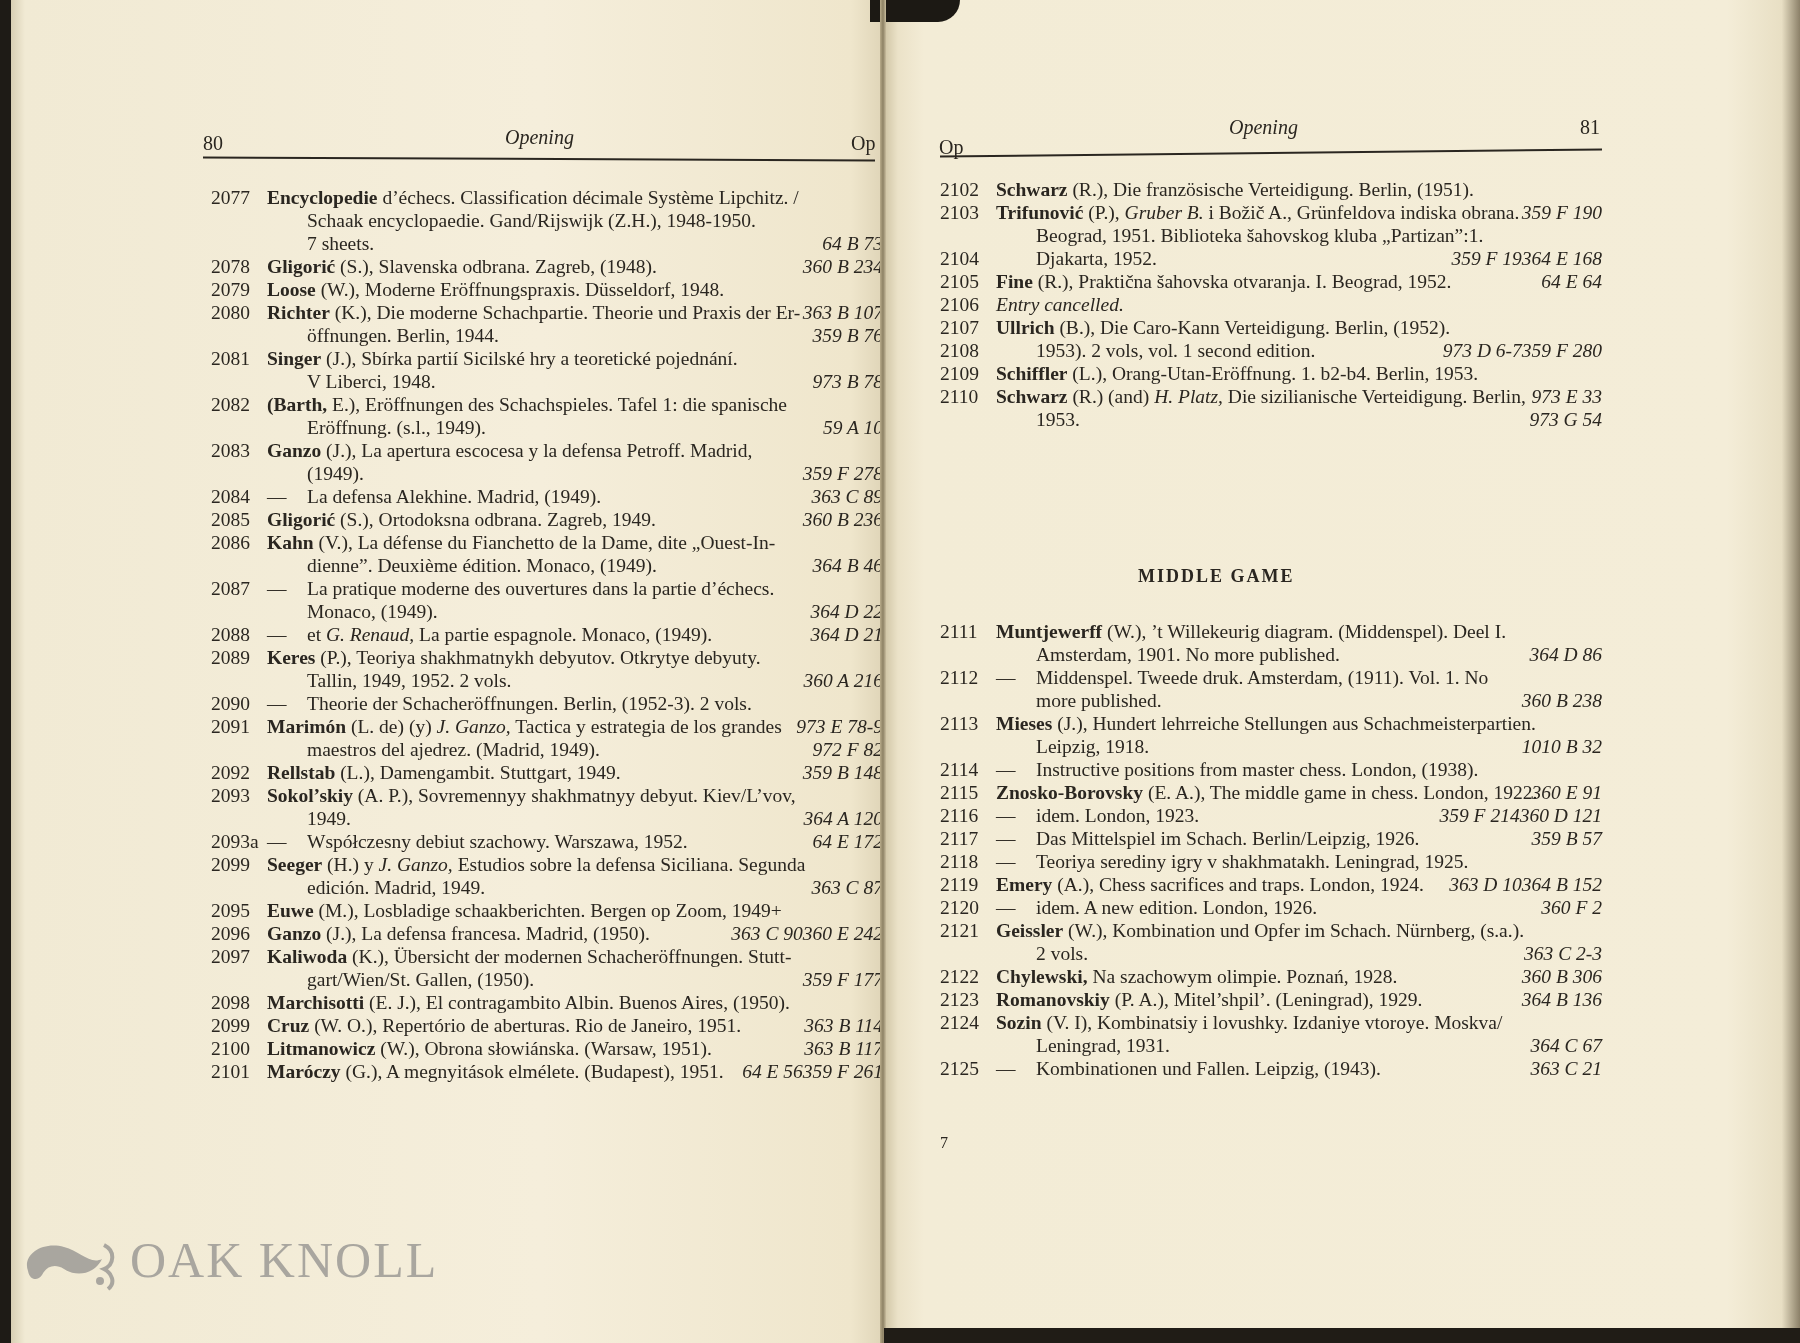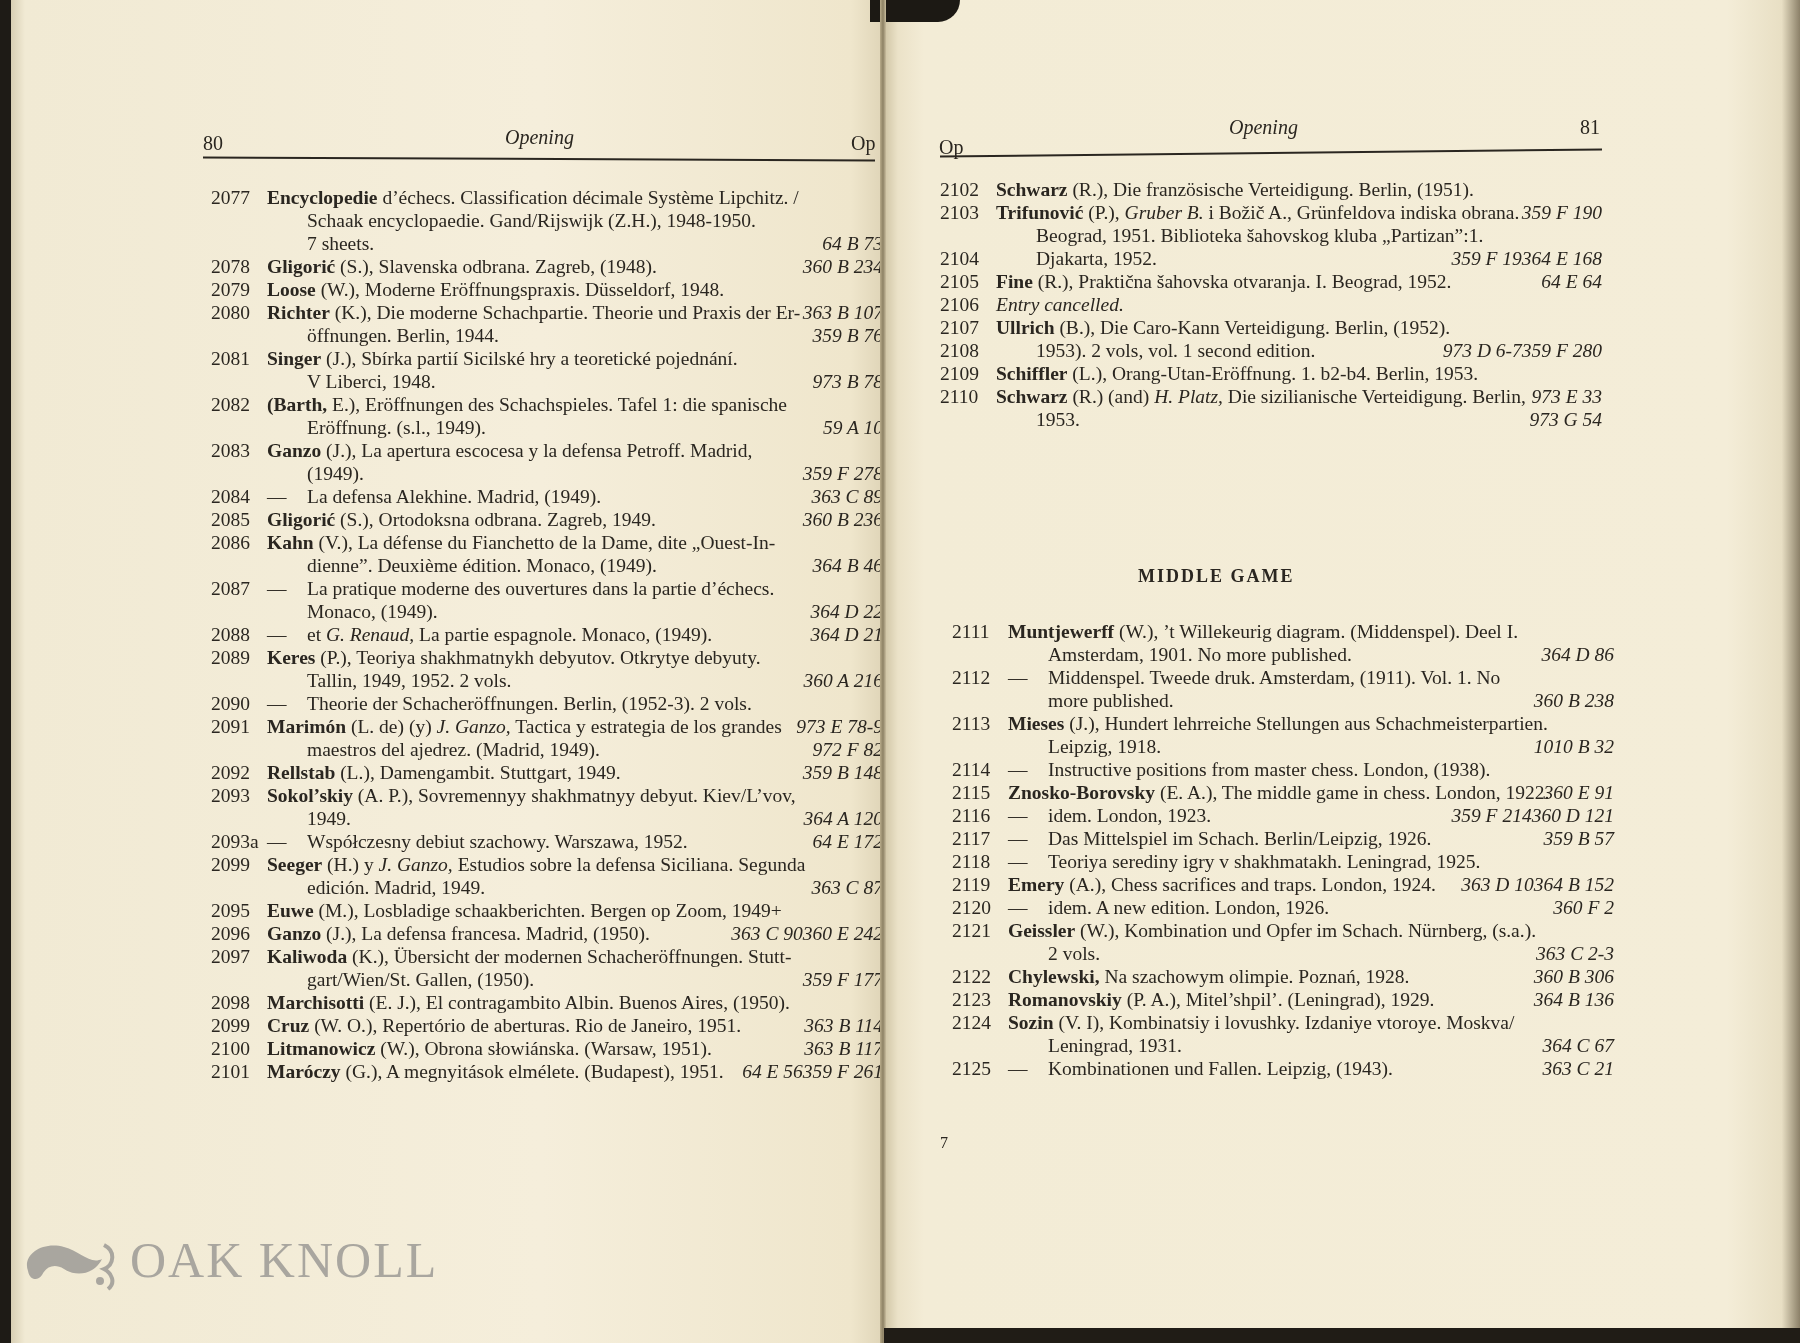--- a/index.html
+++ b/index.html
@@ -337,21 +337,21 @@
         </div>
         <div class="entry">
           <span class="num">2110</span>
           <div class="body">
             <span class="ln"><span class="author">Schwarz</span><span> (R.) (and) </span><span class="it">H. Platz,</span><span> Die sizilianische Verteidigung. Berlin,</span></span>
             <span class="ln cont"><span class="ref">973 G 54</span><span>1953.</span></span>
           </div>
         </div>
       </div>
     <div class="section-title" style="left:254px; top:566px;">MIDDLE GAME</div>
-    <div class="entries" id="right-entries-b" style="left:56px; top:620px; width:662px;margin-left:12px;">
+    <div class="entries" id="right-entries-b" style="left:56px; top:620px; width:662px;">
         <div class="entry">
           <span class="num">2111</span>
           <div class="body">
             <span class="ln"><span class="author">Muntjewerff</span><span> (W.), ’t Willekeurig diagram. (Middenspel). Deel I.</span></span>
             <span class="ln cont"><span class="ref">364 D 86</span><span>Amsterdam, 1901. No more published.</span></span>
           </div>
         </div>
         <div class="entry">
           <span class="num">2112</span>
           <div class="body">

